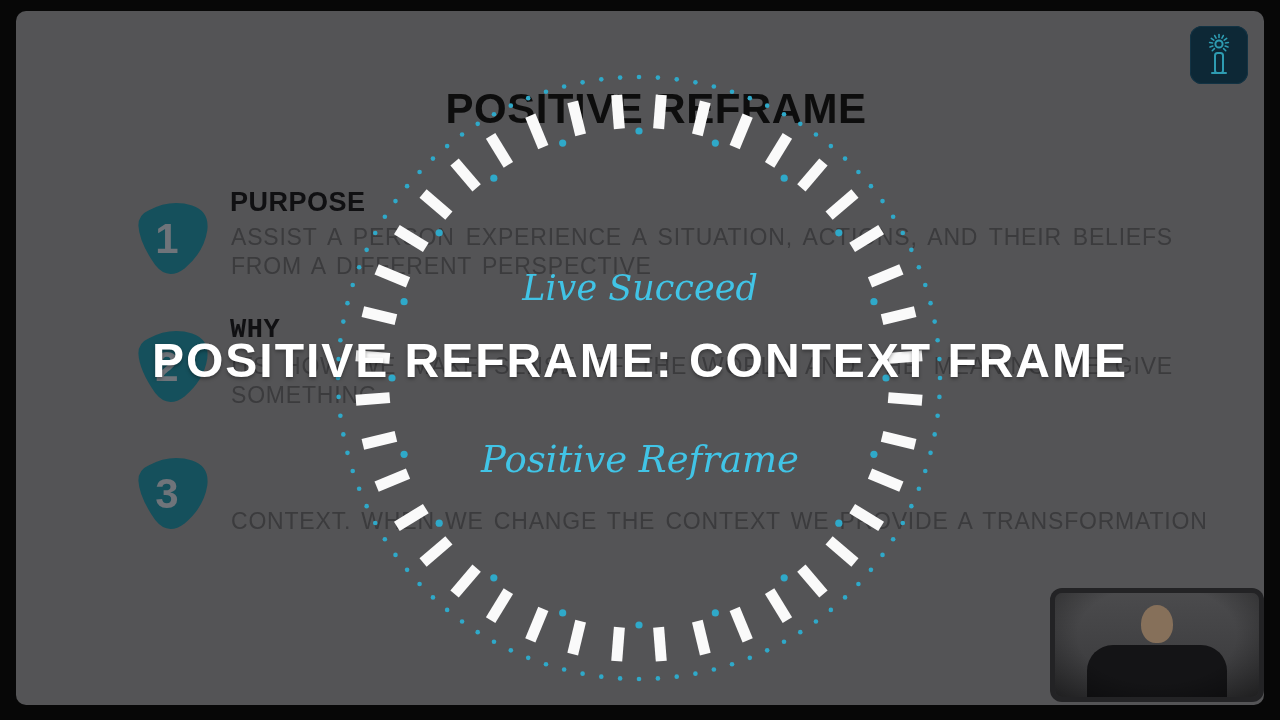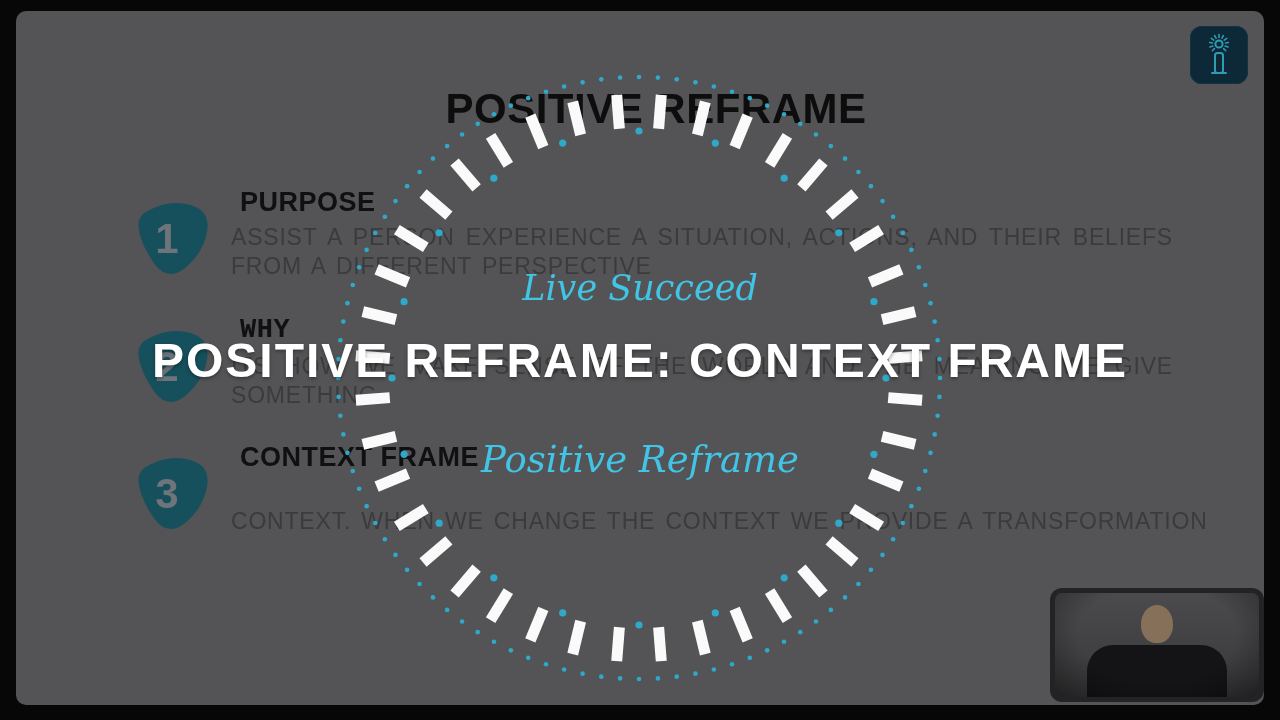--- a/index.html
+++ b/index.html
@@ -7,21 +7,21 @@
         font-family:"Liberation Sans",sans-serif;}
   
   .stage{position:absolute;left:16px;top:11px;width:1248px;height:694px;
          background:#545456;border-radius:10px;}
   .slide-title{position:absolute;left:16px;top:74px;width:1248px;text-align:center;
          font-size:42px;font-weight:900;letter-spacing:.5px;color:#0d0d0d;}
   .badge{position:absolute;width:92px;height:84px;}
   .badge svg{position:absolute;inset:0;}
   .badge .num{position:absolute;inset:0;display:flex;align-items:center;justify-content:center;
          color:#6f747a;font-size:42px;font-weight:700;padding-right:10px;box-sizing:border-box;}
-  .sec-head{position:absolute;left:224px;font-size:27px;font-weight:800;color:#101012;letter-spacing:.5px;}
+  .sec-head{position:absolute;left:214px;font-size:27px;font-weight:800;color:#101012;letter-spacing:.5px;}
   .bodyline{position:absolute;left:215px;width:942px;font-size:23px;color:#3b3b3d;
          letter-spacing:.8px;word-spacing:3px;white-space:nowrap;}
   .bodyline.just{white-space:normal;text-align:justify;text-align-last:justify;}
   
   .ringsvg{position:absolute;left:0;top:0;pointer-events:none;}
   .script{position:absolute;left:0;width:1280px;text-align:center;
           font-family:"DejaVu Serif",serif;font-style:italic;color:#41c4e6;}
   .brand1{top:232px;font-size:37px;}
   .brand2{top:268px;font-size:35px;}
   .topic{top:438px;font-size:37px;}
@@ -70,21 +70,20 @@
     <div class="sec-head" style="top:304px;font-family:Liberation Mono, monospace;">WHY</div>
     <div class="bodyline just" style="top:342px;">ITS HOW WE MAKE SENSE OF THE WORLD AND THE MEANING WE GIVE</div>
     <div class="bodyline" style="top:371px;">SOMETHING</div>
 
     <div class="badge" style="left:110px;top:441px;">
       <svg viewBox="0 0 100 100" width="92" height="84">
         <path d="M 22 16 Q 48 2 74 10 Q 95 17 92 40 Q 88 66 65 85 Q 45 100 30 81 Q 11 54 10 34 Q 10 21 22 16 Z" fill="#15505c"></path>
       </svg>
       <div class="num">3</div>
     </div>
-    <div class="sec-head" style="top:431px;">CONTEXT FRAME</div>
     <div class="bodyline" style="top:497px;">CONTEXT. WHEN WE CHANGE THE CONTEXT WE PROVIDE A TRANSFORMATION</div>
   </div>
 
   <svg class="ringsvg" id="ring" width="1280" height="720" viewBox="0 0 1280 720">
       <line x1="658.6147739319613" y1="128.770666566718" x2="661.282383186708" y2="94.87547721979166" stroke="#fafafa" stroke-width="11"></line>
       <line x1="697.3613409639763" y1="134.90751990058087" x2="705.2984833350772" y2="101.84694260705987" stroke="#fafafa" stroke-width="11"></line>
       <line x1="734.6708580912725" y1="147.03011687217833" x2="747.6820947916855" y2="115.61821276679456" stroke="#fafafa" stroke-width="11"></line>
       <line x1="769.6246411789872" y1="164.83995891147697" x2="787.3895923793295" y2="135.85019332343782" stroke="#fafafa" stroke-width="11"></line>
       <line x1="801.3620120825459" y1="187.89850859999225" x2="823.4432457257722" y2="162.04470576959122" stroke="#fafafa" stroke-width="11"></line>
       <line x1="829.1014914000077" y1="215.6379879174541" x2="854.9552942304088" y2="193.55675427422784" stroke="#fafafa" stroke-width="11"></line>

